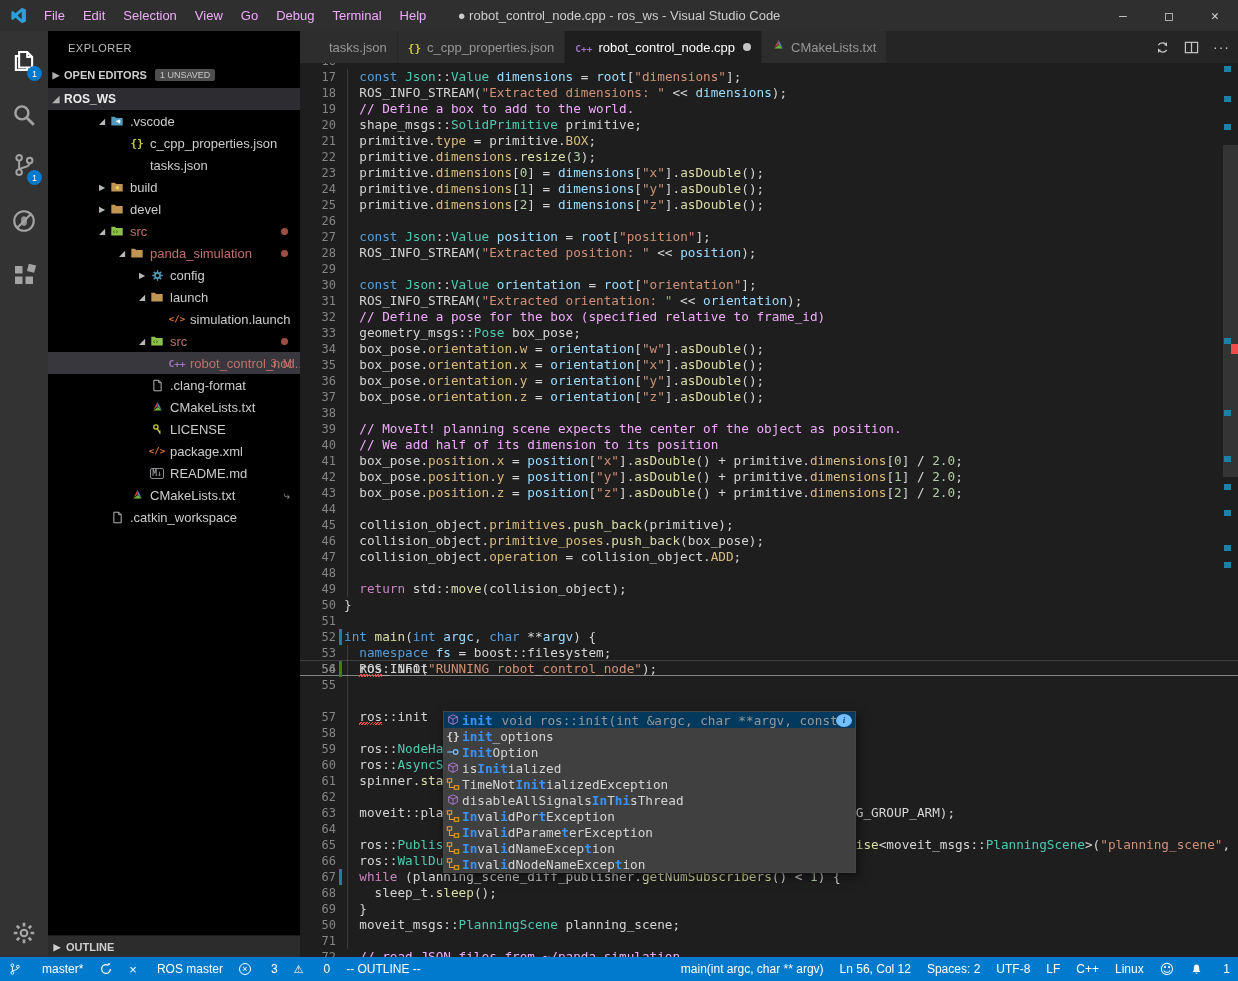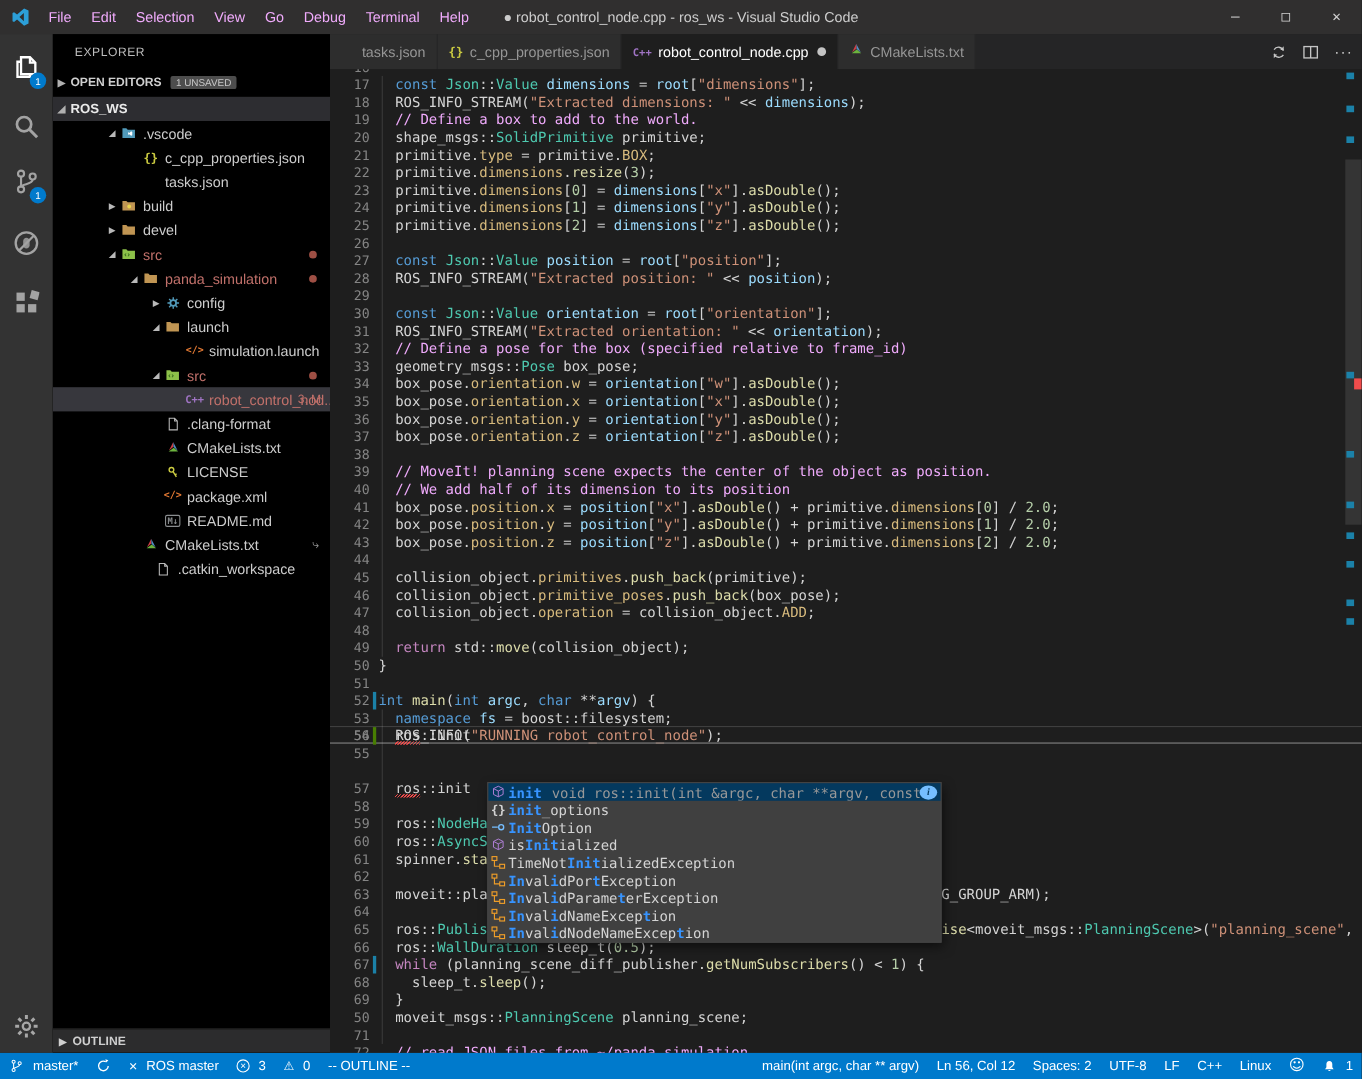--- a/index.html
+++ b/index.html
@@ -79,21 +79,21 @@
   
   .ruler{position:absolute;right:0;top:0;bottom:0;width:15px;}
   .slider{position:absolute;right:0;width:15px;background:rgba(121,121,121,.25);}
   .ovmark{position:absolute;width:7px;height:6px;}
   .ovmark.mod{left:1px;background:#1b81a8;}
   .ovmark.err{right:0;background:#f14c4c;height:10px;}
 
   
   .statusbar{height:24px;background:#007acc;flex:0 0 24px;display:flex;align-items:center;justify-content:space-between;color:#ffffff;font-size:12px;}
   .st-group{display:flex;align-items:center;height:100%;}
-  .st-item{display:flex;align-items:center;gap:8px;padding:0 8px;height:100%;white-space:nowrap;}
+  .st-item{display:flex;align-items:center;gap:20px;padding:0 8px;height:100%;white-space:nowrap;}
   .st-icon{display:flex;align-items:center;}
   .err-circ{width:12px;height:12px;border:1px solid #fff;border-radius:50%;display:flex;align-items:center;justify-content:center;font-size:9px;line-height:1;}
 </style>
 </head>
 <body>
 
 <div class="app">
 
   <div class="titlebar">
     <span class="tb-logo">
@@ -339,21 +339,21 @@
             <span class="ticon">
               <svg width="13" height="13" viewBox="0 0 16 16">
                 <path fill="#cc3e44" d="M8 1 3.2 10.6l5-4.2z"></path>
                 <path fill="#518fc7" d="M8.4 6.7 13 10.8 8 1.2z"></path>
                 <path fill="#6cb33e" d="M2.8 11.6h10.6L8.6 7.4z"></path>
               </svg>
             </span>
             <span class="tlabel">CMakeLists.txt</span>
             <span class="ttrail">⤷</span>
           </div>
-          <div class="trow" style="padding-left: 48px; justify-content: center;">
+          <div class="trow" style="padding-left: 48px;">
             <span class="arrow"></span>
             <span class="ticon">
               <svg width="13" height="13" viewBox="0 0 16 16">
                 <path fill="none" stroke="#b8b8b8" stroke-width="1.2" d="M3.5 1.5h6l3 3v10h-9zM9.5 1.5v3h3"></path>
               </svg>
             </span>
             <span class="tlabel">.catkin_workspace</span>
           </div>
         </div>
       <div class="outline">
@@ -476,20 +476,23 @@
                 </svg></span><span><span class="sg-hl">Init</span><span>Option</span></span></div>
             <div class="sg-row"><span class="sg-icon"><svg width="14" height="14" viewBox="0 0 16 16">
                   <path fill="none" stroke="#b180d7" stroke-width="1" d="M8 2 13 4.5V10.5L8 13 3 10.5V4.5ZM3 4.5 8 7l5-2.5M8 7v6"></path>
                 </svg></span><span><span>is</span><span class="sg-hl">Init</span><span>ialized</span></span></div>
             <div class="sg-row"><span class="sg-icon"><svg width="14" height="14" viewBox="0 0 16 16">
                   <rect x="1.5" y="2" width="5" height="4" fill="none" stroke="#ee9d28" stroke-width="1.2"></rect>
                   <rect x="9.5" y="10" width="5" height="4" fill="none" stroke="#ee9d28" stroke-width="1.2"></rect>
                   <path fill="none" stroke="#ee9d28" stroke-width="1.2" d="M4 6v6h5.5"></path>
                 </svg></span><span><span>TimeNot</span><span class="sg-hl">Init</span><span>ializedException</span></span></div>
             <div class="sg-row"><span class="sg-icon"><svg width="14" height="14" viewBox="0 0 16 16">
+                  <path fill="none" stroke="#b180d7" stroke-width="1" d="M8 2 13 4.5V10.5L8 13 3 10.5V4.5ZM3 4.5 8 7l5-2.5M8 7v6"></path>
+                </svg></span><span><span>disableAllSignals</span><span class="sg-hl">In</span><span>T</span><span class="sg-hl">hi</span><span>sThread</span></span></div>
+            <div class="sg-row"><span class="sg-icon"><svg width="14" height="14" viewBox="0 0 16 16">
                   <rect x="1.5" y="2" width="5" height="4" fill="none" stroke="#ee9d28" stroke-width="1.2"></rect>
                   <rect x="9.5" y="10" width="5" height="4" fill="none" stroke="#ee9d28" stroke-width="1.2"></rect>
                   <path fill="none" stroke="#ee9d28" stroke-width="1.2" d="M4 6v6h5.5"></path>
                 </svg></span><span><span class="sg-hl">In</span><span>val</span><span class="sg-hl">i</span><span>dPor</span><span class="sg-hl">t</span><span>Exception</span></span></div>
             <div class="sg-row"><span class="sg-icon"><svg width="14" height="14" viewBox="0 0 16 16">
                   <rect x="1.5" y="2" width="5" height="4" fill="none" stroke="#ee9d28" stroke-width="1.2"></rect>
                   <rect x="9.5" y="10" width="5" height="4" fill="none" stroke="#ee9d28" stroke-width="1.2"></rect>
                   <path fill="none" stroke="#ee9d28" stroke-width="1.2" d="M4 6v6h5.5"></path>
                 </svg></span><span><span class="sg-hl">In</span><span>val</span><span class="sg-hl">i</span><span>dParame</span><span class="sg-hl">t</span><span>erException</span></span></div>
             <div class="sg-row"><span class="sg-icon"><svg width="14" height="14" viewBox="0 0 16 16">

